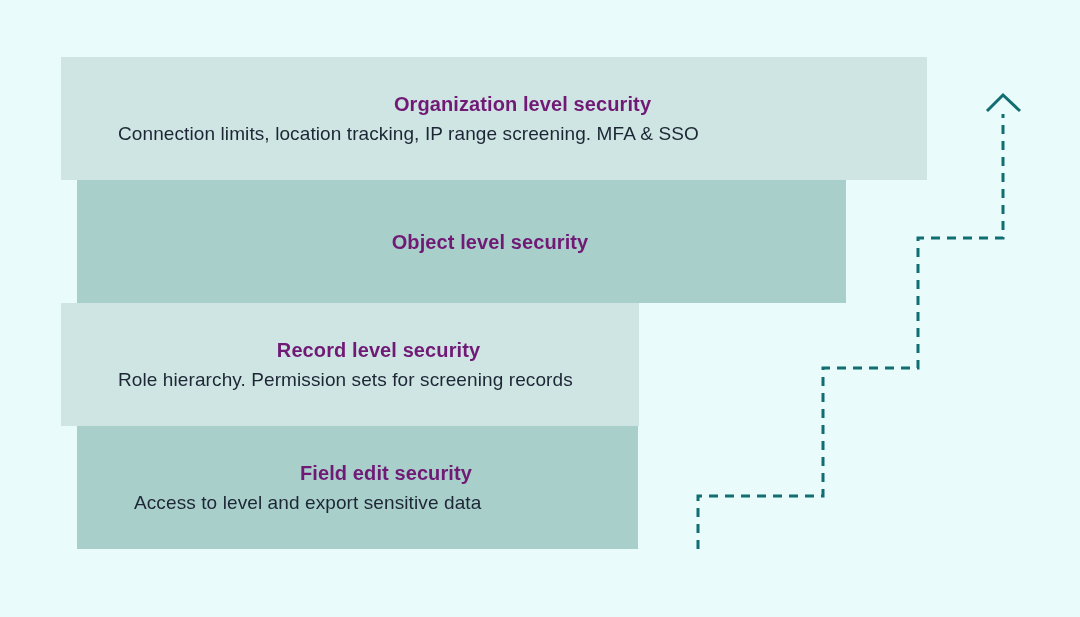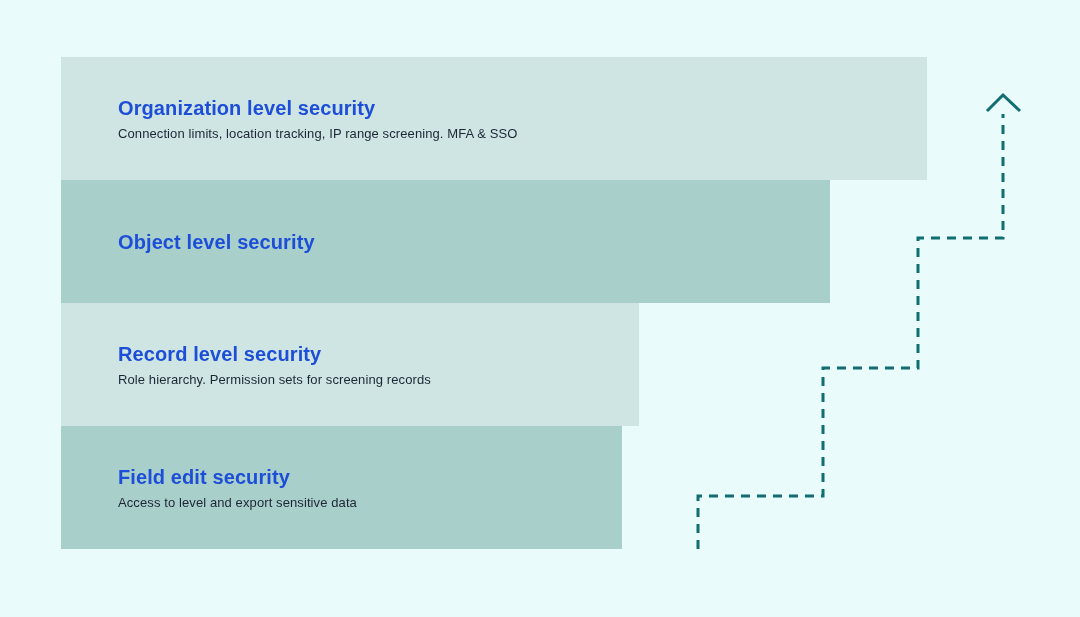--- a/index.html
+++ b/index.html
@@ -27,34 +27,35 @@
   }
   .bar {
     height: 123px;
     display: flex;
     flex-direction: column;
     justify-content: center;
     padding-left: 57px;
     box-sizing: border-box;
   }
   .bar.light { background: #cfe5e3; }
-  .bar.dark  { background: #a9cfcb; }
+  .bar.dark  { background: #a9cfcb; margin-left: 16px; }
   .bar-0 { width: 866px; }
   .bar-1 { width: 769px; }
   .bar-2 { width: 578px; }
   .bar-3 { width: 561px; }
   .bar-title {
     font-size: 20px;
     font-weight: 700;
-    color: #1d4ed8;
+    color: #701a75;
     line-height: 1.3;
     letter-spacing: 0.1px;
+    text-align: center;
   }
   .bar-desc {
-    font-size: 13px;
+    font-size: 19px;
     font-weight: 400;
     color: #1c2634;
     line-height: 1.3;
     margin-top: 5px;
     letter-spacing: 0.1px;
   }
   .arrow-svg {
     position: absolute;
     left: 0;
     top: 0;

